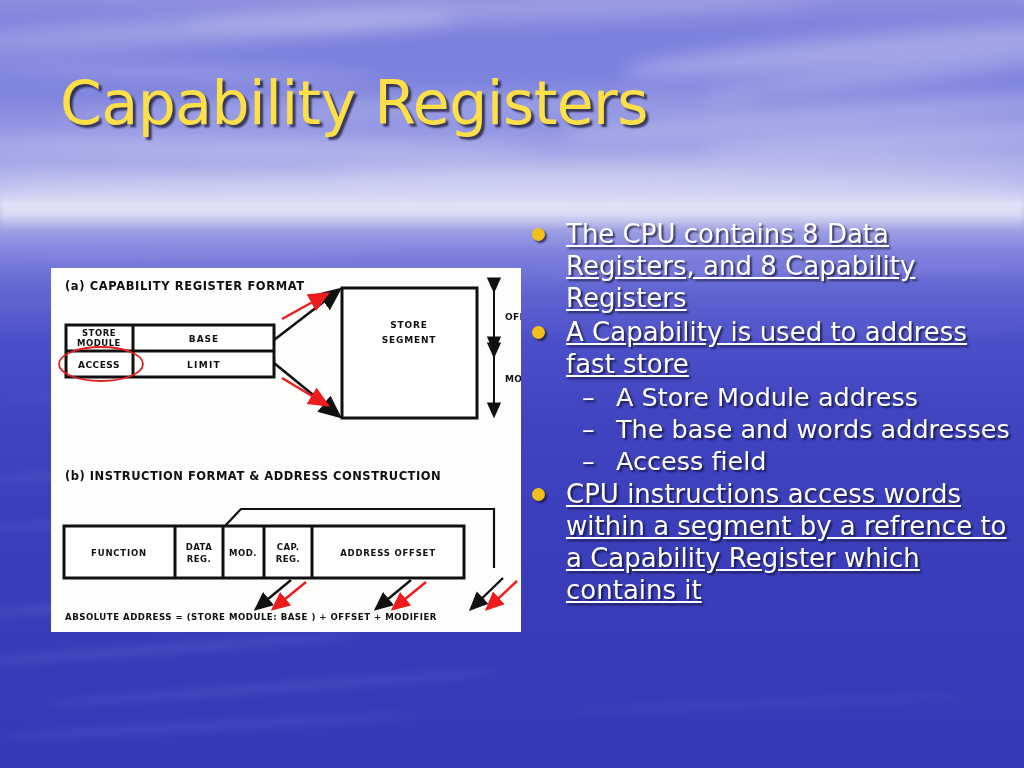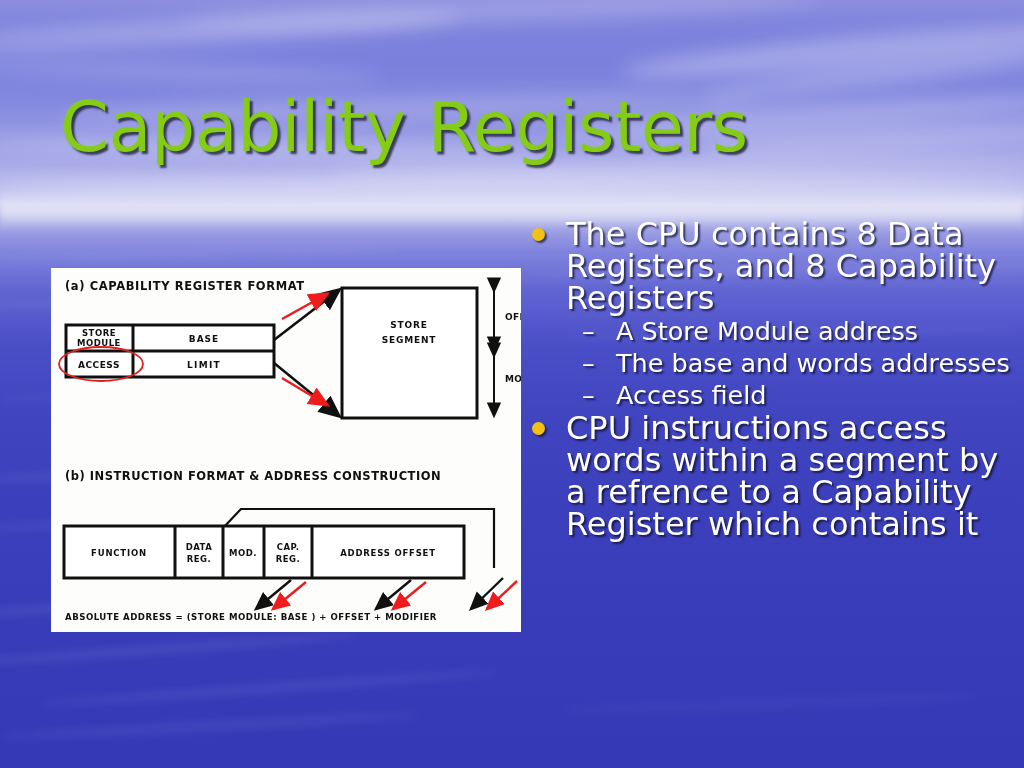--- a/index.html
+++ b/index.html
@@ -75,46 +75,47 @@
     left: 0;
     width: 1024px;
     background: linear-gradient(to bottom, rgba(255,255,255,0) 0%, rgba(232,233,248,0.85) 50%, rgba(255,255,255,0) 100%);
     filter: blur(3px);
   }
 
   
   .title {
     position: absolute;
     left: 60px;
-    top: 91px;
-    font-size: 70px;
+    top: 72px;
+    font-size: 60px;
     line-height: 1.05;
-    color: #84cc16;
+    color: #fde047;
     font-weight: normal;
     letter-spacing: -0.5px;
     text-shadow: 3px 3px 2px rgba(20,20,40,0.72);
     white-space: nowrap;
   }
 
   
   .body-col {
     position: absolute;
     left: 528px;
     top: 218px;
     width: 486px;
   }
   .blist { list-style: none; margin: 0; padding: 0; }
   .bullet-l1 {
     position: relative;
     padding-left: 38px;
     margin-bottom: 2px;
     color: #ffffff;
-    font-size: 32px;
+    font-size: 26px;
     line-height: 32px;
     text-shadow: 2px 2px 2px rgba(15,15,45,0.75);
+    text-decoration: underline;
   }
   .bullet-l1 > .dot {
     position: absolute;
     left: 4px;
     top: 10px;
     width: 13px;
     height: 13px;
     border-radius: 50%;
     background: #f2c117;
     box-shadow: 2px 2px 2px rgba(15,15,45,0.7);
@@ -187,20 +188,24 @@
   <div class="title">Capability Registers</div>
 
   <div class="body-col">
     <ul class="blist">
 
       <li class="bullet-l1">
         <span class="dot"></span>
         <span>The CPU contains 8 Data Registers, and 8 Capability Registers</span>
       </li>
 
+      <li class="bullet-l1">
+        <span class="dot"></span>
+        <span>A Capability is used to address fast store</span>
+      </li>
 
       <ul class="sublist">
         <li class="bullet-l2">
           <span class="dash">–</span>
           <span>A Store Module address</span>
         </li>
         <li class="bullet-l2">
           <span class="dash">–</span>
           <span>The base and words addresses</span>
         </li>

